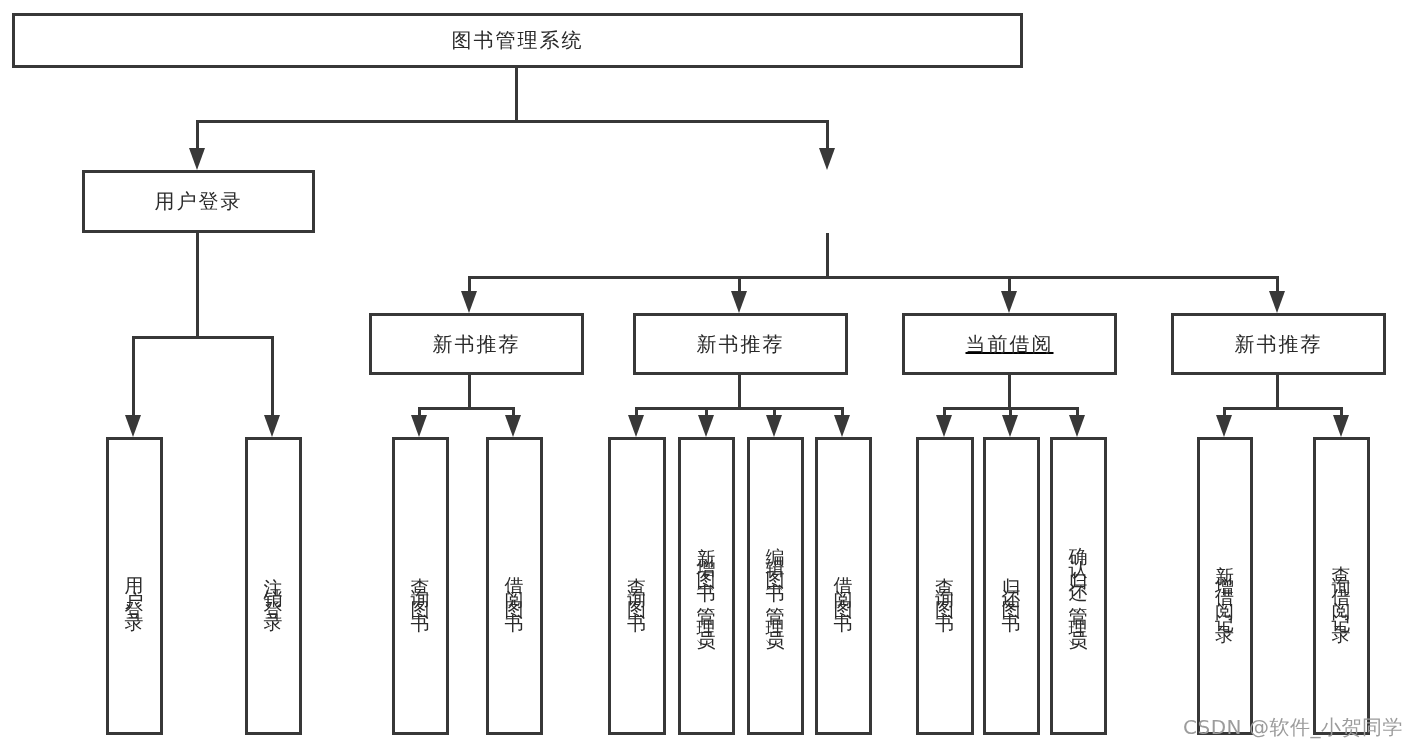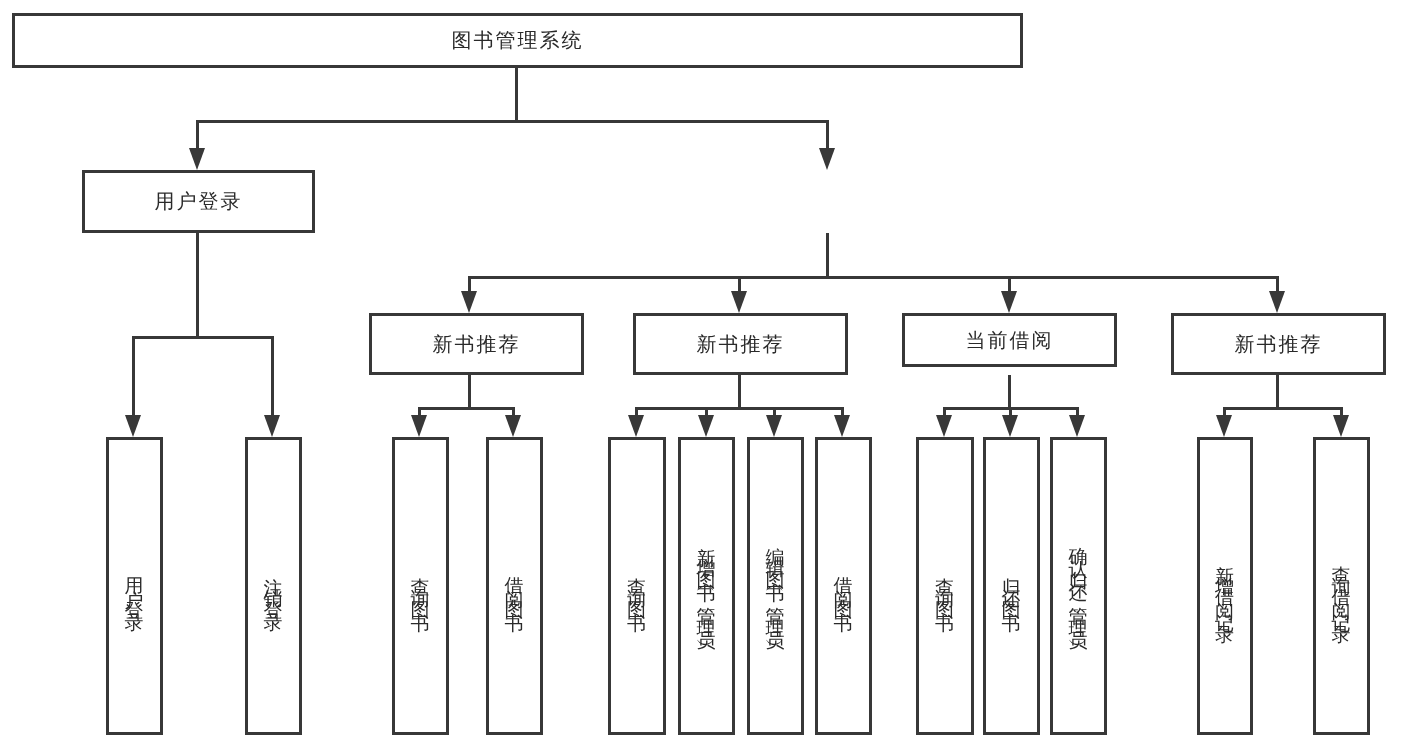--- a/index.html
+++ b/index.html
@@ -63,33 +63,34 @@
     color: var(--watermark, #9c9c9c);
     white-space: nowrap;
     z-index: 5;
     letter-spacing: 0.5px;
   }
 </style>
 </head>
 <body>
 
 <div id="canvas">
+  <div id="watermark">CSDN @软件_小贺同学</div>
 <div class="node horizontal" style="left: 12px; top: 13px; width: 1011px; height: 55px;">
       <span class="node-label">图书管理系统</span>
     </div>
     <div class="node horizontal" style="left: 82px; top: 170px; width: 233px; height: 63px;">
       <span class="node-label">用户登录</span>
     </div>
     <div class="node horizontal" style="left: 369px; top: 313px; width: 215px; height: 62px;">
       <span class="node-label">新书推荐</span>
     </div>
     <div class="node horizontal" style="left: 633px; top: 313px; width: 215px; height: 62px;">
       <span class="node-label">新书推荐</span>
     </div>
-    <div class="node horizontal" style="left: 902px; top: 313px; width: 215px; height: 54px;">
+    <div class="node horizontal" style="left: 902px; top: 313px; width: 215px; height: 62px; text-decoration: underline;">
       <span class="node-label">当前借阅</span>
     </div>
     <div class="node horizontal" style="left: 1171px; top: 313px; width: 215px; height: 62px;">
       <span class="node-label">新书推荐</span>
     </div>
     <div class="node vertical" style="left: 106px; top: 437px; width: 57px; height: 298px;">
       <span class="node-label">用户登录</span>
     </div>
     <div class="node vertical" style="left: 245px; top: 437px; width: 57px; height: 298px;">
       <span class="node-label">注销登录</span>

